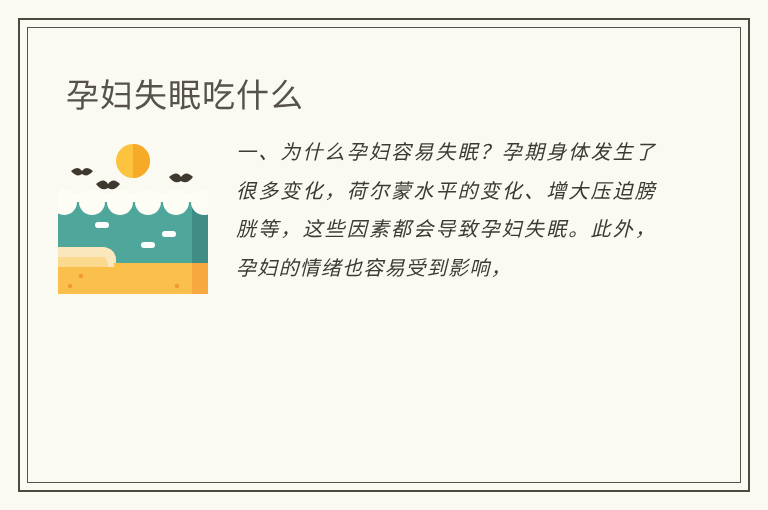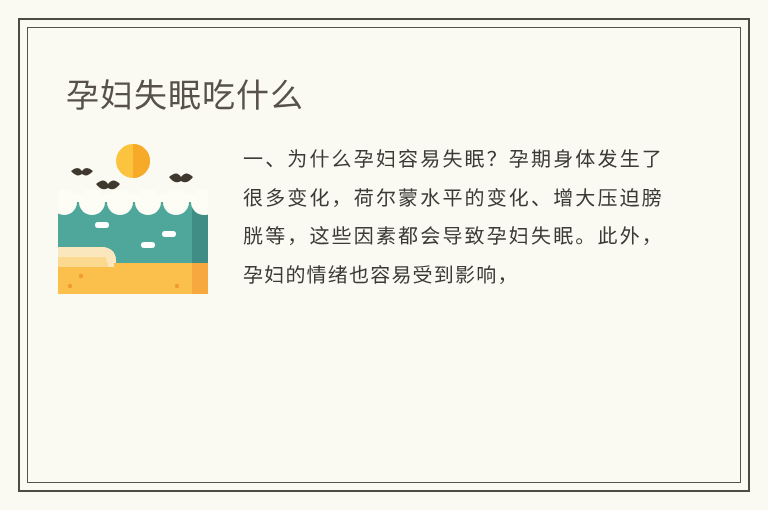--- a/index.html
+++ b/index.html
@@ -85,28 +85,29 @@
     width: 150px;
     height: 155px;
   }
 
   
   .body-text {
     position: absolute;
     left: 177px;
     top: 0px;
     width: 420px;
-    margin: 8px;
+    margin: 1px;
     font-family: "DejaVu Serif", "Liberation Serif", serif;
     font-size: 20px;
     line-height: 38.5px;
     letter-spacing: 1.2px;
     color: #3b3a35;
     text-align: justify;
     text-justify: inter-character;
+    font-style: italic;
     font-weight: 400;
     -webkit-font-smoothing: antialiased;
   }
 </style>
 </head>
 <body>
 
 <div class="page">
 
   <div class="frame-outer"></div>

